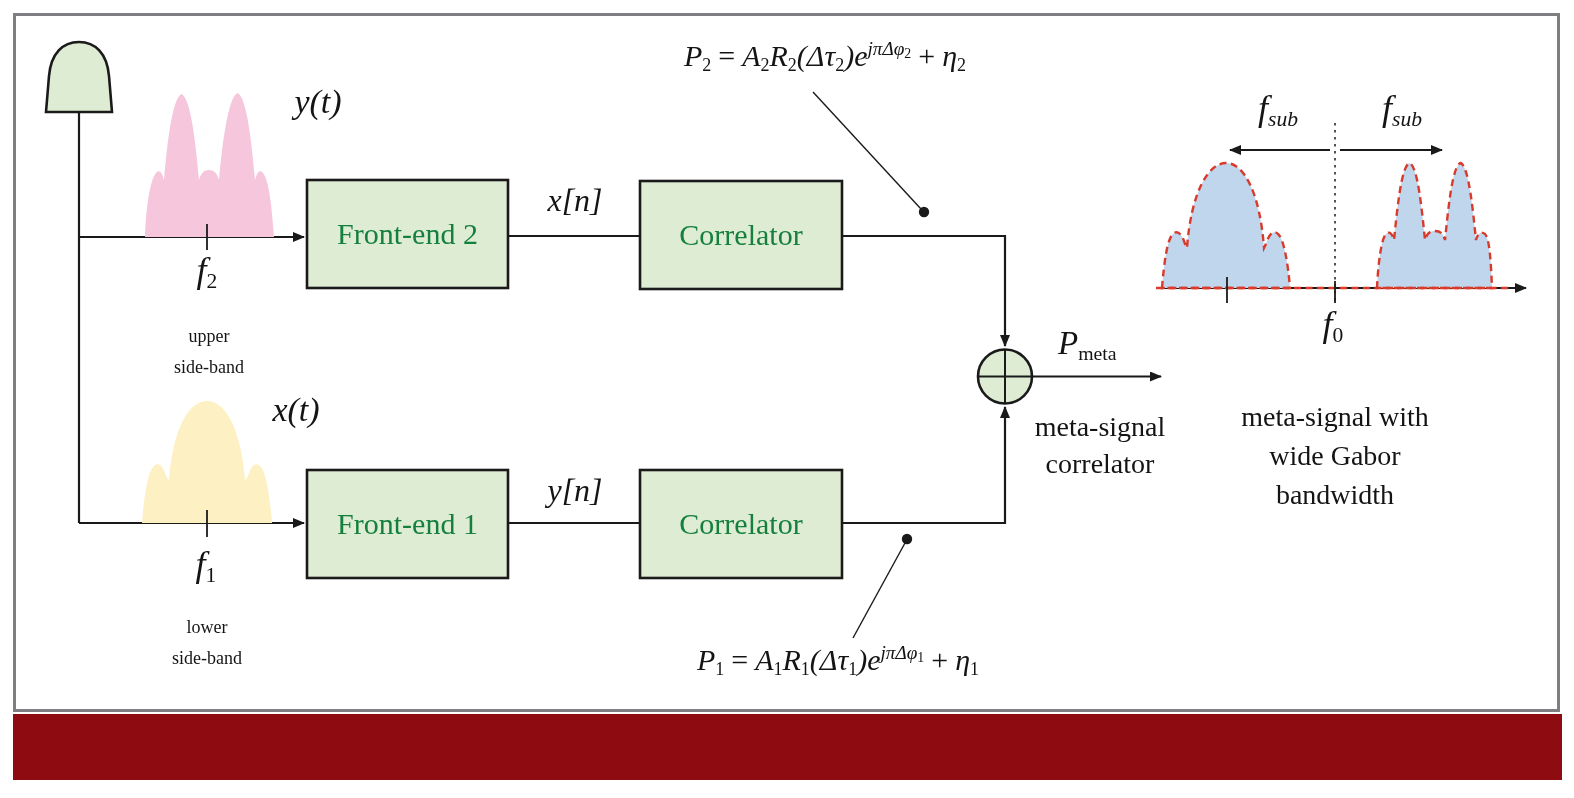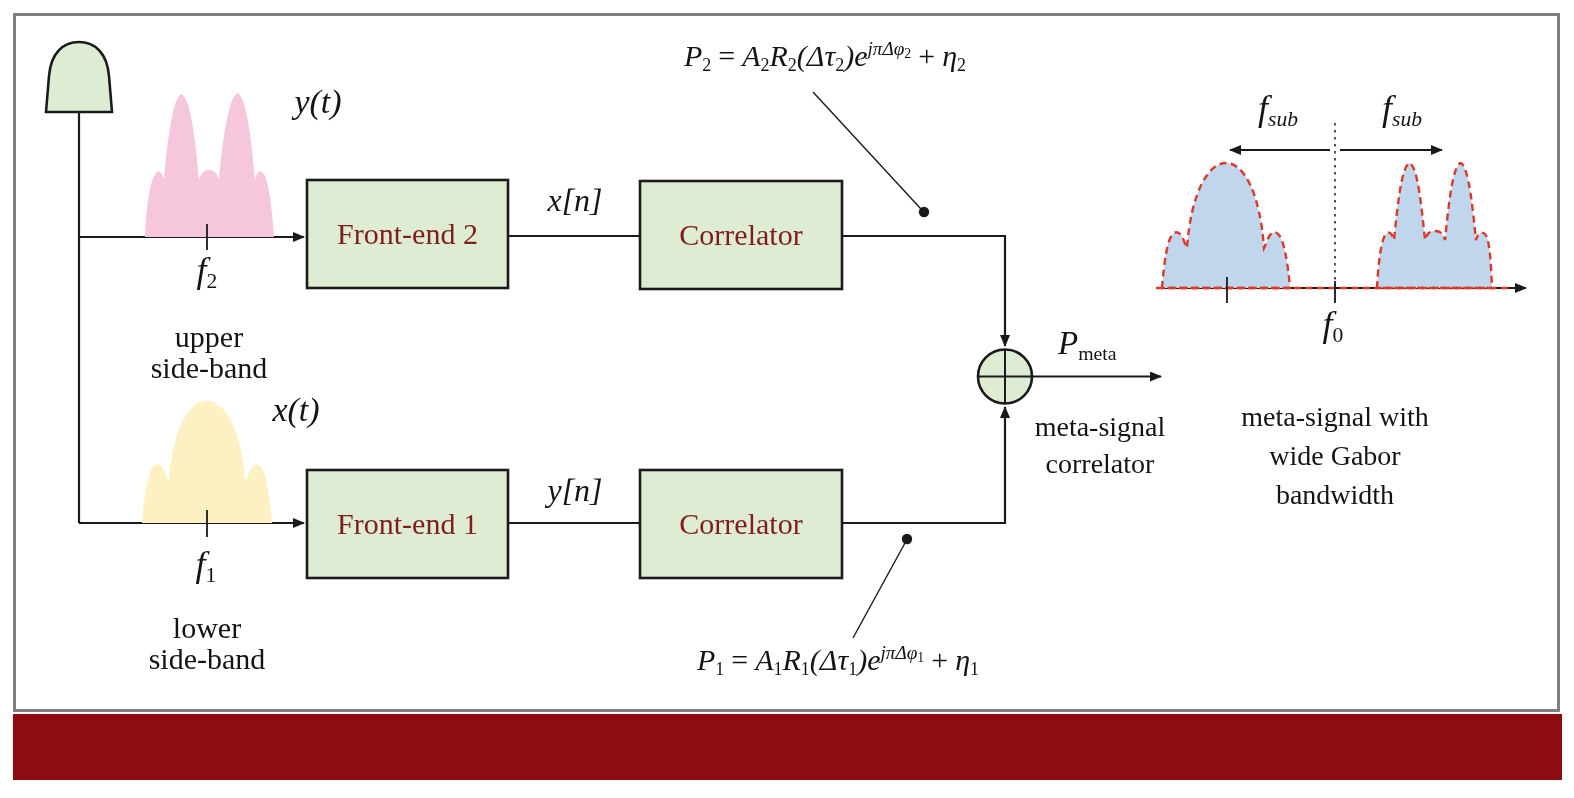--- a/index.html
+++ b/index.html
@@ -10,22 +10,22 @@
   svg.canvas{position:absolute;left:0;top:0;}
   .lbl{position:absolute;color:#141414;white-space:nowrap;line-height:1.05;}
   .math{font-style:italic;}
   .ctr{transform:translateX(-50%);text-align:center;}
   .lbl sub{font-size:0.60em;vertical-align:-0.30em;line-height:0;}
   .lbl sup{font-size:0.64em;vertical-align:0.55em;line-height:0;}
   .lbl sup sub.ss{font-size:0.72em;vertical-align:-0.25em;}
   .rsub{font-style:normal;}
   .op{font-style:normal;padding:0 7px;}
   .boxlbl{position:absolute;display:flex;align-items:center;justify-content:center;
-          font-size:30px;color:#7f1d1d;}
-  .twoline{line-height:31px;font-size:30px;}
+          font-size:30px;color:#15803d;}
+  .twoline{line-height:31px;font-size:18px;}
   .caption{position:absolute;left:13px;top:714px;width:1549px;height:66px;box-sizing:border-box;
            background:var(--caption-bg,#8e0b12);color:var(--caption-text,#fdf8ea);
            font-family:"Liberation Sans","DejaVu Sans",sans-serif;font-size:21px;line-height:26px;
            padding:7px 0 0 24px;}
   .figlabel{color:var(--caption-label,#f0dfa0);font-weight:700;margin-right:14px;letter-spacing:-0.3px;}
 </style>
 </head>
 <body>
 
 <div class="stage">

